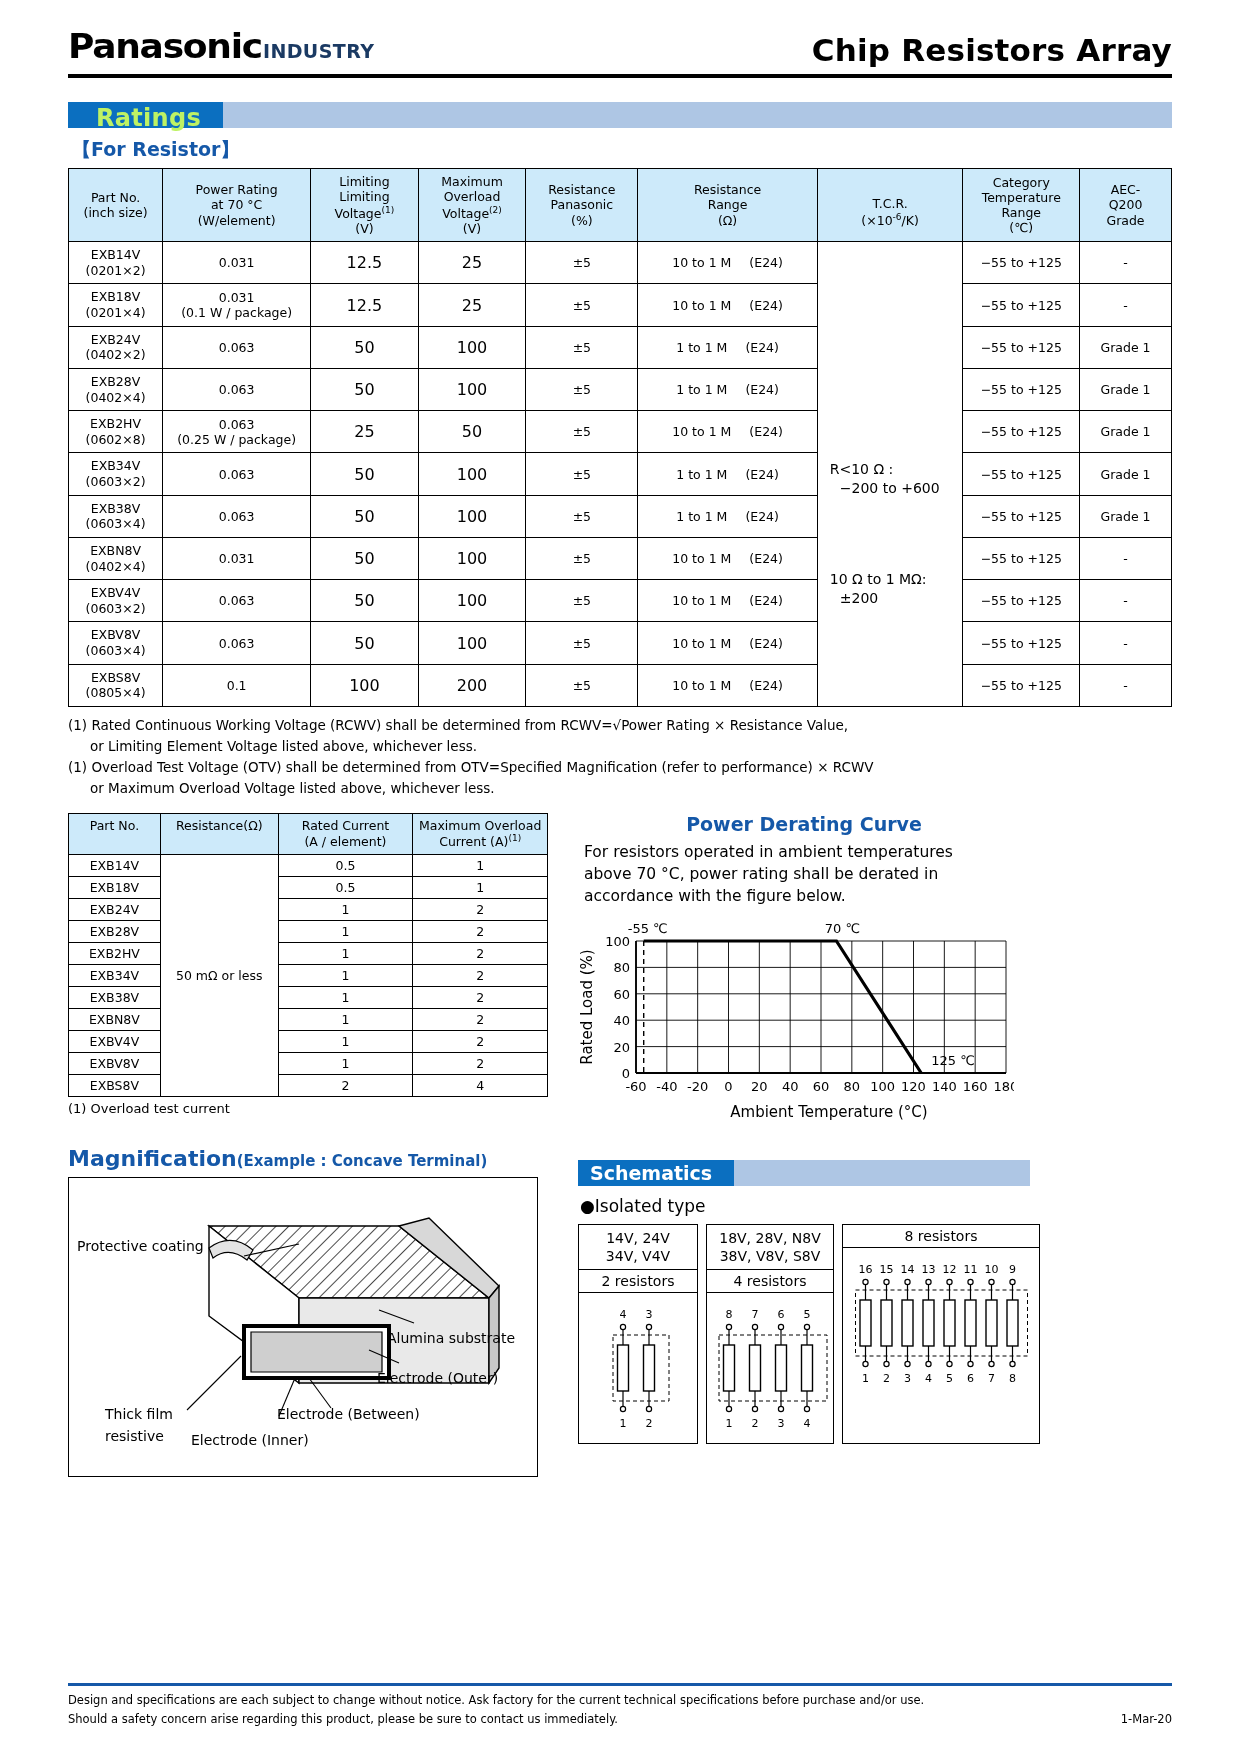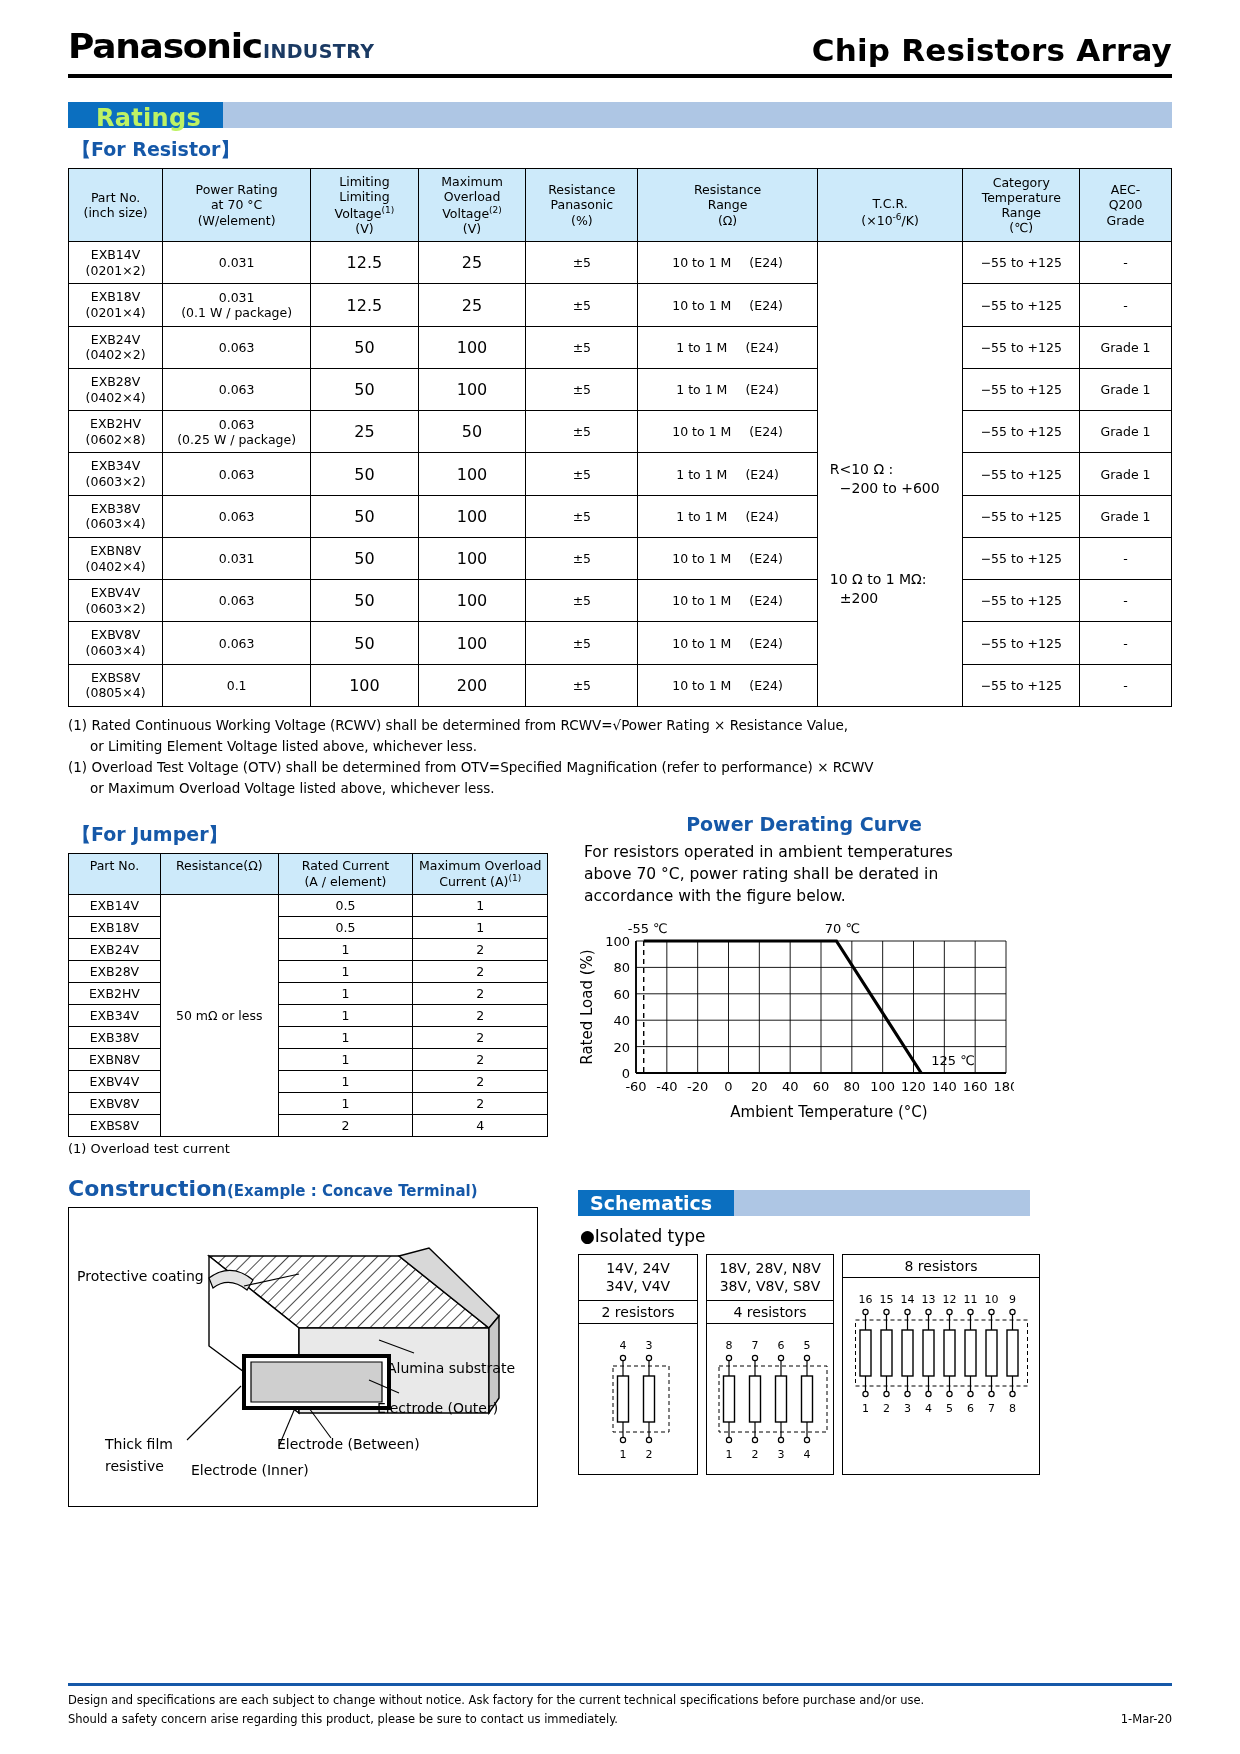--- a/index.html
+++ b/index.html
@@ -405,21 +405,20 @@
 
   <div class="notes">
     <div>(1) Rated Continuous Working Voltage (RCWV) shall be determined from RCWV=√Power Rating × Resistance Value,</div>
     <span class="ind">or Limiting Element Voltage listed above, whichever less.</span>
     <div>(1) Overload Test Voltage (OTV) shall be determined from OTV=Specified Magnification (refer to performance) × RCWV</div>
     <span class="ind">or Maximum Overload Voltage listed above, whichever less.</span>
   </div>
 
   <div class="lower">
     <div class="colL">
-      <div class="subhead">【For Jumper】</div>
       <table class="jt">
         <colgroup>
             <col style="width:92px">
             <col style="width:118px">
             <col style="width:135px">
             <col style="width:135px">
           </colgroup>
         <thead>
           <tr>
             <th>
@@ -559,21 +558,21 @@
             <text x="18" y="96" text-anchor="middle" font-size="15" font-family="&quot;DejaVu Sans&quot;, sans-serif" transform="rotate(-90 18 96)">Rated Load (%)</text>
             <text x="255" y="206" text-anchor="middle" font-size="15" font-family="&quot;DejaVu Sans&quot;, sans-serif">Ambient Temperature  (°C)</text>
           </svg>
       </div>
     </div>
   </div>
 
   <div class="bottom">
     <div class="bl">
       <div class="ctitle">
-        <span>Construction</span><small>(Example : Concave Terminal)</small>
+        <span>Magnification</span><small>(Example : Concave Terminal)</small>
       </div>
       <div class="consbox">
         <svg width="466" height="296" viewBox="0 0 466 296">
           <defs>
             <pattern id="hatch" width="9" height="9" patternTransform="rotate(45)" patternUnits="userSpaceOnUse">
               <line x1="0" y1="0" x2="0" y2="9" stroke="#000" stroke-width="1.4"></line>
             </pattern>
           </defs>
 
           <polygon points="140,48 330,48 420,120 230,120" fill="url(#hatch)" stroke="#000" stroke-width="1.4"></polygon>

